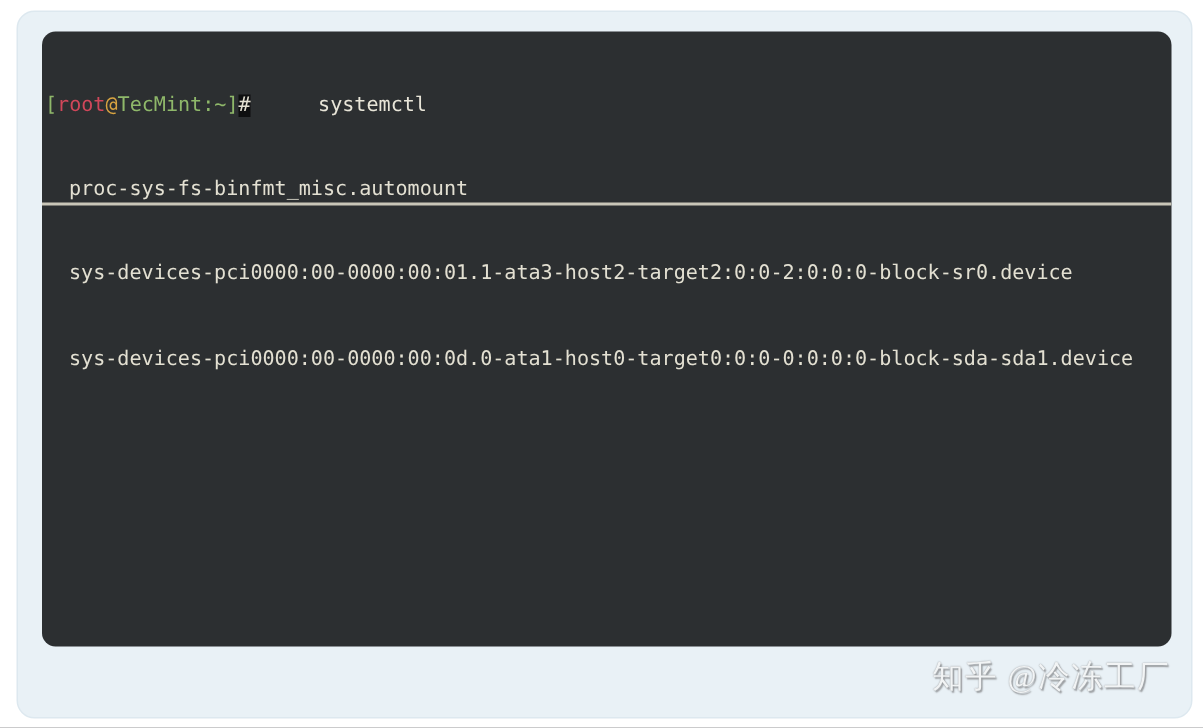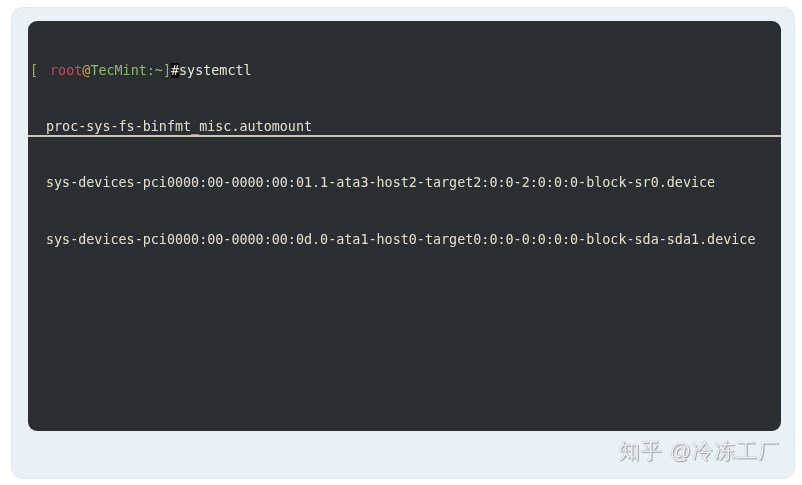--- a/index.html
+++ b/index.html
@@ -53,45 +53,45 @@
     .term-line.sep::after {
       content: "";
       position: absolute;
       left: 0;
       right: 0;
       bottom: 0px;
       height: 1.5px;
       background: #c9c6b8;
     }
     .p-bracket { color: #8fb86a; }
-    .p-user { color: #d0475a; margin-left: 12px; }
+    .p-user { color: #d0475a; }
     .p-at { color: #d9a441; }
     .p-host { color: #8fb86a; margin-top: 44px; }
     .p-path { color: #8fb86a; }
     .p-cursor {
       background: #0e0f10;
       color: #e3e0d2;
     }
-    .p-cmd { color: #e8e5d8; }
+    .p-cmd { color: #e8e5d8; padding-left: 45px; }
     .caption {
       position: absolute;
       left: 0;
       right: 0;
       top: 437px;
       text-align: center;
       font-family: "DejaVu Sans", "Liberation Sans", sans-serif;
       font-weight: bold;
       font-size: 13.5px;
       color: #4b5d6e;
     }
     .watermark {
       position: absolute;
       right: 14px;
       top: 429px;
-      font-family: Liberation Sans, sans-serif;
+      font-family: Liberation Serif, serif;
       font-size: 21px;
       color: #f2f4f5;
       text-shadow: 0 0 1px #8a8d90, 1px 1px 1px #9a9da0;
       letter-spacing: 1px;
     }
   </style>
 </head>
 <body>
 
 <div class="figure-card">

